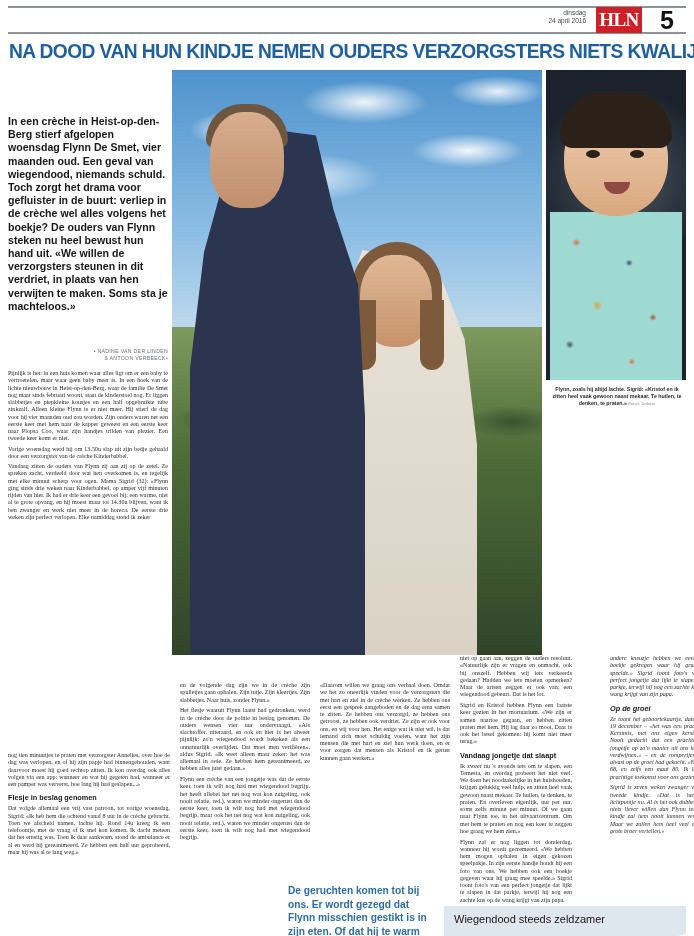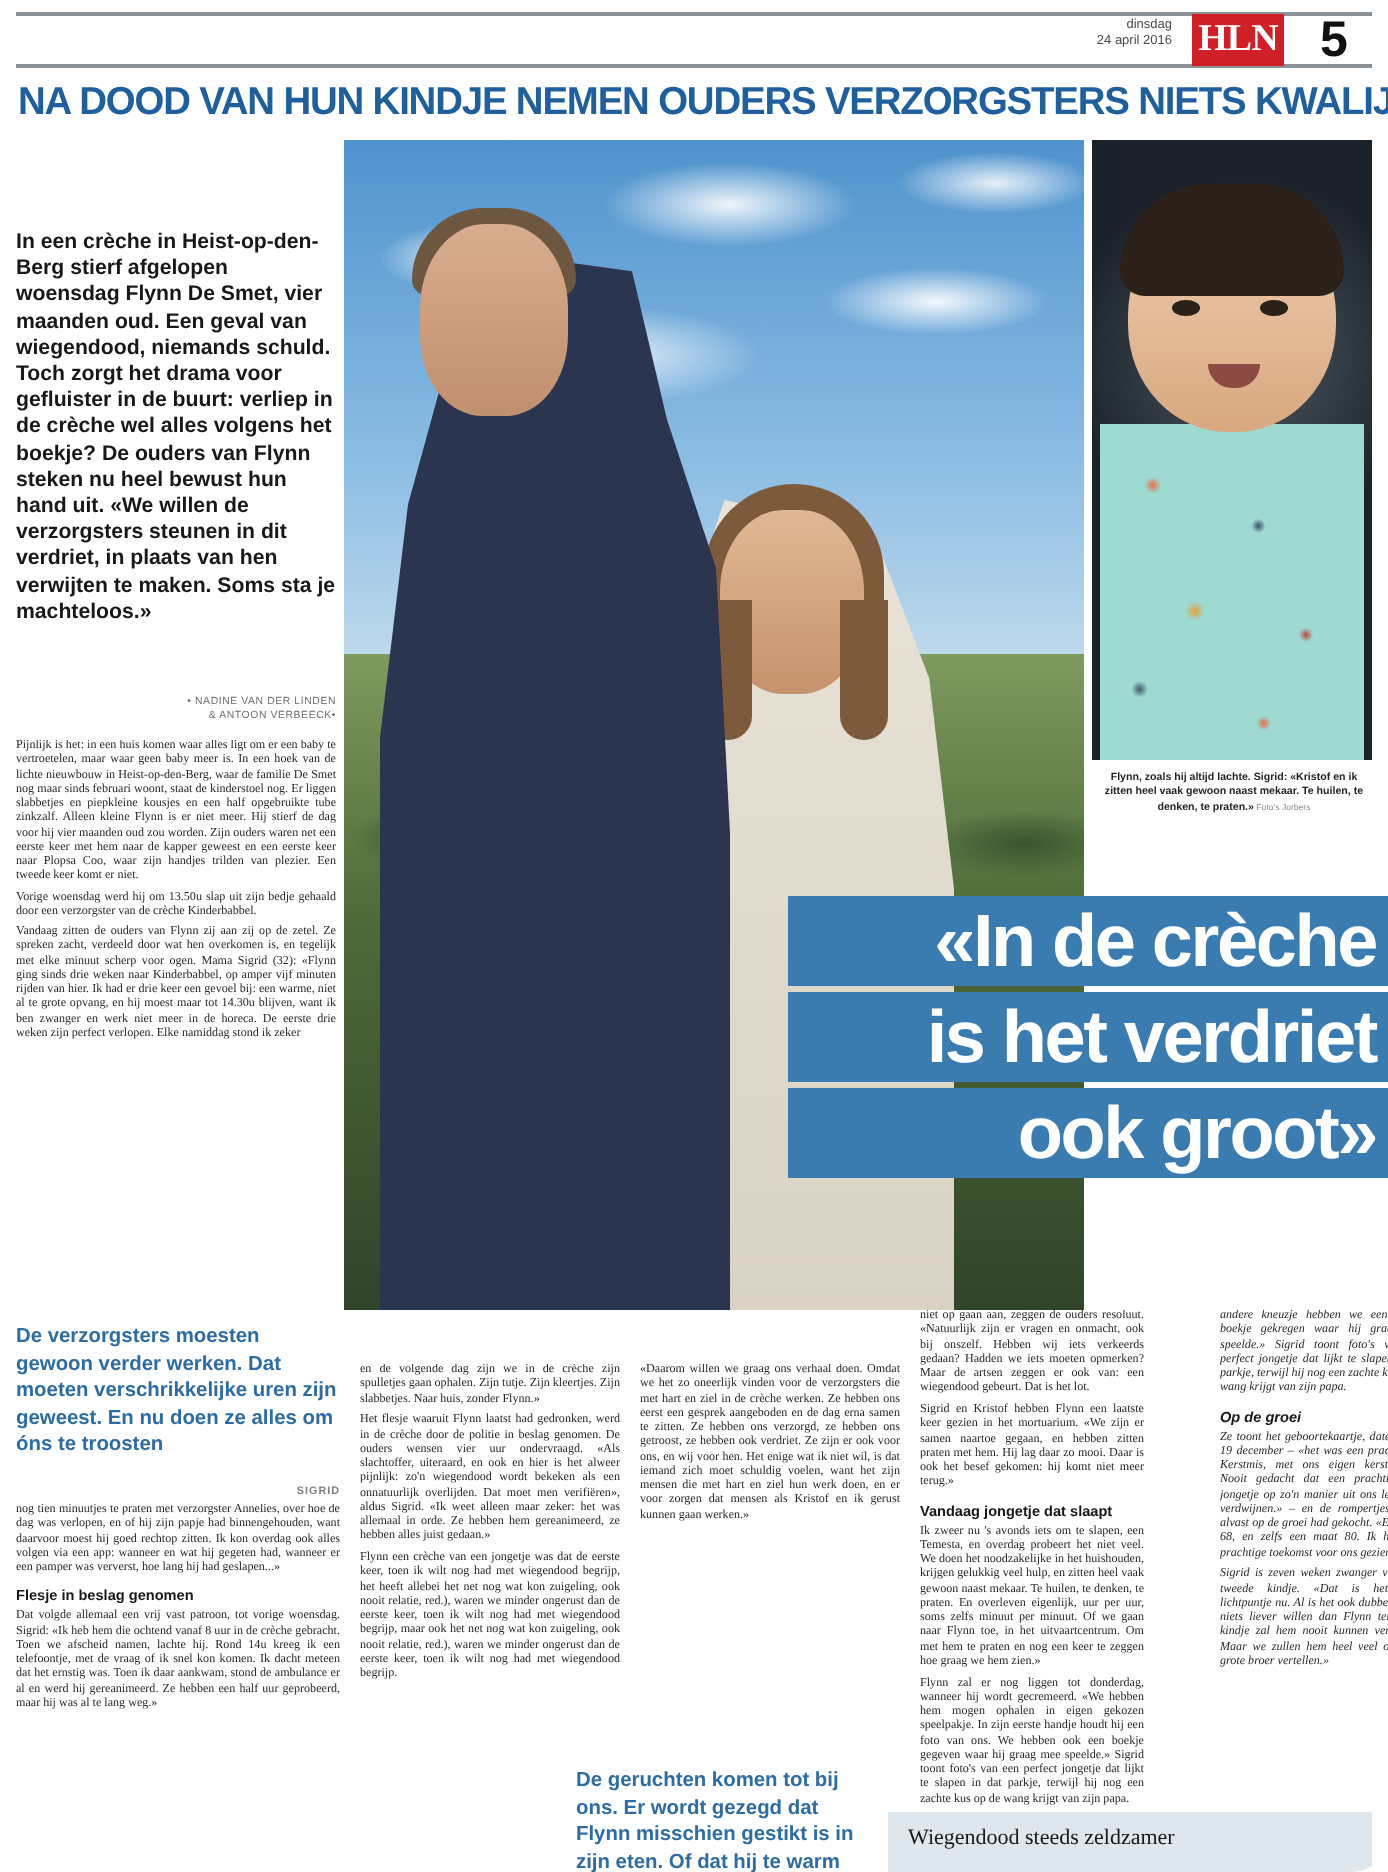--- a/index.html
+++ b/index.html
@@ -130,21 +130,21 @@
   .bcol h4{font-family:"Liberation Sans",sans-serif;font-size:7.3px;line-height:9px;
            margin:5px 0 3px 0;color:#17181a;}
   .c1{left:8px;top:752px;width:162px;height:184px;}
   .c2{left:180px;top:682px;width:130px;height:254px;}
   .c3{left:320px;top:682px;width:130px;height:192px;}
   .c4{left:460px;top:655px;width:112px;height:281px;}
   .c5{left:610px;top:655px;width:104px;height:236px;font-style:italic;}
 
   
   .box{position:absolute;left:444px;top:906px;width:242px;height:30px;background:#dfe7ee;}
-  .box .bt{position:absolute;left:10px;top:7px;font-family:Liberation Serif, serif;
+  .box .bt{position:absolute;left:10px;top:7px;font-family:Liberation Sans, sans-serif;
            font-size:11px;color:#17181a;}
 </style>
 </head>
 <body>
 
 <div class="page">
 
   <div class="masthead">
     <div class="rule-top"></div>
     <div class="rule-bot"></div>
@@ -191,30 +191,21 @@
     <div class="baby-hair"></div>
     <div class="baby-eye-l"></div>
     <div class="baby-eye-r"></div>
     <div class="baby-mouth"></div>
   </div>
 
   <div class="caption">
     <span>Flynn, zoals hij altijd lachte. Sigrid: «Kristof en ik zitten heel vaak gewoon naast mekaar. Te huilen, te denken, te praten.»</span><span class="credit"> Foto's Jorbers</span>
   </div>
 
-  <div class="pq">
-    <span class="line l1">«In de crèche</span>
-    <span class="line l2">is het verdriet</span>
-    <span class="line l3">ook groot»</span>
-  </div>
-
-  <div class="bquote bq1">
-    <span>De verzorgsters moesten gewoon verder werken. Dat moeten verschrikkelijke uren zijn geweest. En nu doen ze alles om óns te troosten</span>
-    <span class="attrib">SIGRID</span>
-  </div>
+
 
   <div class="bquote bq2">De geruchten komen tot bij ons. Er wordt gezegd dat Flynn misschien gestikt is in zijn eten. Of dat hij te warm</div>
 
   <div class="bcol c1">
     <p>nog tien minuutjes te praten met verzorgster Annelies, over hoe de dag was verlopen, en of hij zijn papje had binnengehouden, want daarvoor moest hij goed rechtop zitten. Ik kon overdag ook alles volgen via een app: wanneer en wat hij gegeten had, wanneer er een pamper was ververst, hoe lang hij had geslapen...»</p>
     <h4>Flesje in beslag genomen</h4>
     <p>Dat volgde allemaal een vrij vast patroon, tot vorige woensdag. Sigrid: «Ik heb hem die ochtend vanaf 8 uur in de crèche gebracht. Toen we afscheid namen, lachte hij. Rond 14u kreeg ik een telefoontje, met de vraag of ik snel kon komen. Ik dacht meteen dat het ernstig was. Toen ik daar aankwam, stond de ambulance er al en werd hij gereanimeerd. Ze hebben een half uur geprobeerd, maar hij was al te lang weg.»</p>
   </div>
 
   <div class="bcol c2">

